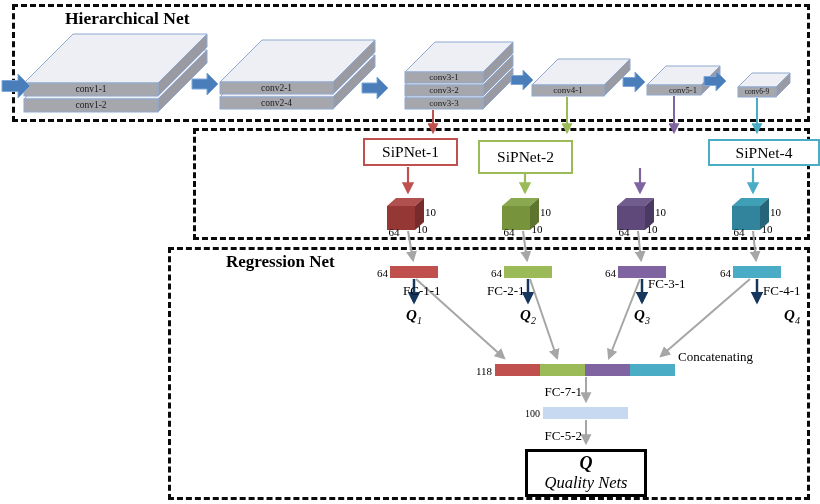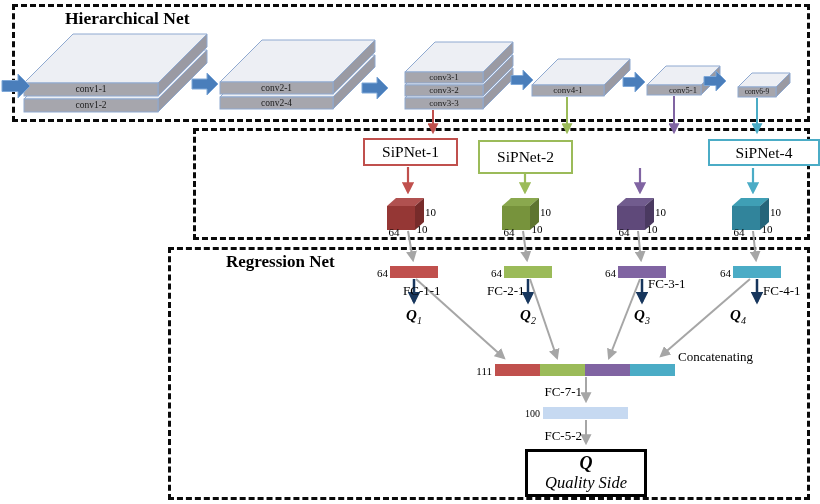--- a/index.html
+++ b/index.html
@@ -212,36 +212,36 @@
   <div class="numlbl" style="left:711px;top:267px;width:20px;text-align:right;">64</div>
 
   <div class="fclbl" style="left:374px;top:283px;margin-left:29px;">FC-1-1</div>
   <div class="fclbl" style="left:487px;top:283px;">FC-2-1</div>
   <div class="fclbl" style="left:648px;top:276px;">FC-3-1</div>
   <div class="fclbl" style="left:763px;top:283px;">FC-4-1</div>
 
   <div class="qlbl" style="left:400px;top:307px;width:28px;"><span>Q</span><sub>1</sub></div>
   <div class="qlbl" style="left:514px;top:307px;width:28px;"><span>Q</span><sub>2</sub></div>
   <div class="qlbl" style="left:628px;top:307px;width:28px;"><span>Q</span><sub>3</sub></div>
-  <div class="qlbl" style="left:724px;top:307px;width:28px;"><span>Q</span><sub>4</sub></div>
+  <div class="qlbl" style="left:778px;top:307px;width:28px;"><span>Q</span><sub>4</sub></div>
 
   <div class="bar" style="left:495px;top:364px;width:180px;height:12px;">
     <div class="seg" style="left:0;width:45px;background:#c0504d;"></div>
     <div class="seg" style="left:45px;width:45px;background:#9bbb59;"></div>
     <div class="seg" style="left:90px;width:45px;background:#8064a2;"></div>
     <div class="seg" style="left:135px;width:45px;background:#4bacc6;"></div>
   </div>
-  <div class="numlbl" style="left:468px;top:365px;width:24px;text-align:right;">111</div>
+  <div class="numlbl" style="left:468px;top:365px;width:24px;text-align:right;">118</div>
   <div class="fclbl" style="left:678px;top:349px;">Concatenating</div>
 
   <div class="fclbl" style="left:542px;top:384px;width:40px;text-align:right;">FC-7-1</div>
 
   <div class="bar" style="left:543px;top:407px;width:85px;height:12px;background:#c6d9f1;"></div>
   <div class="numlbl" style="left:514px;top:408px;width:26px;text-align:right;font-size:10px;">100</div>
 
   <div class="fclbl" style="left:542px;top:428px;width:40px;text-align:right;">FC-5-2</div>
 
   <div class="qbox" style="left:525px;top:449px;width:122px;height:48px;">
     <div class="sym">Q</div>
-    <div class="cap">Quality Side</div>
+    <div class="cap">Quality Nets</div>
   </div>
 
 </div>
 
 </body></html>

